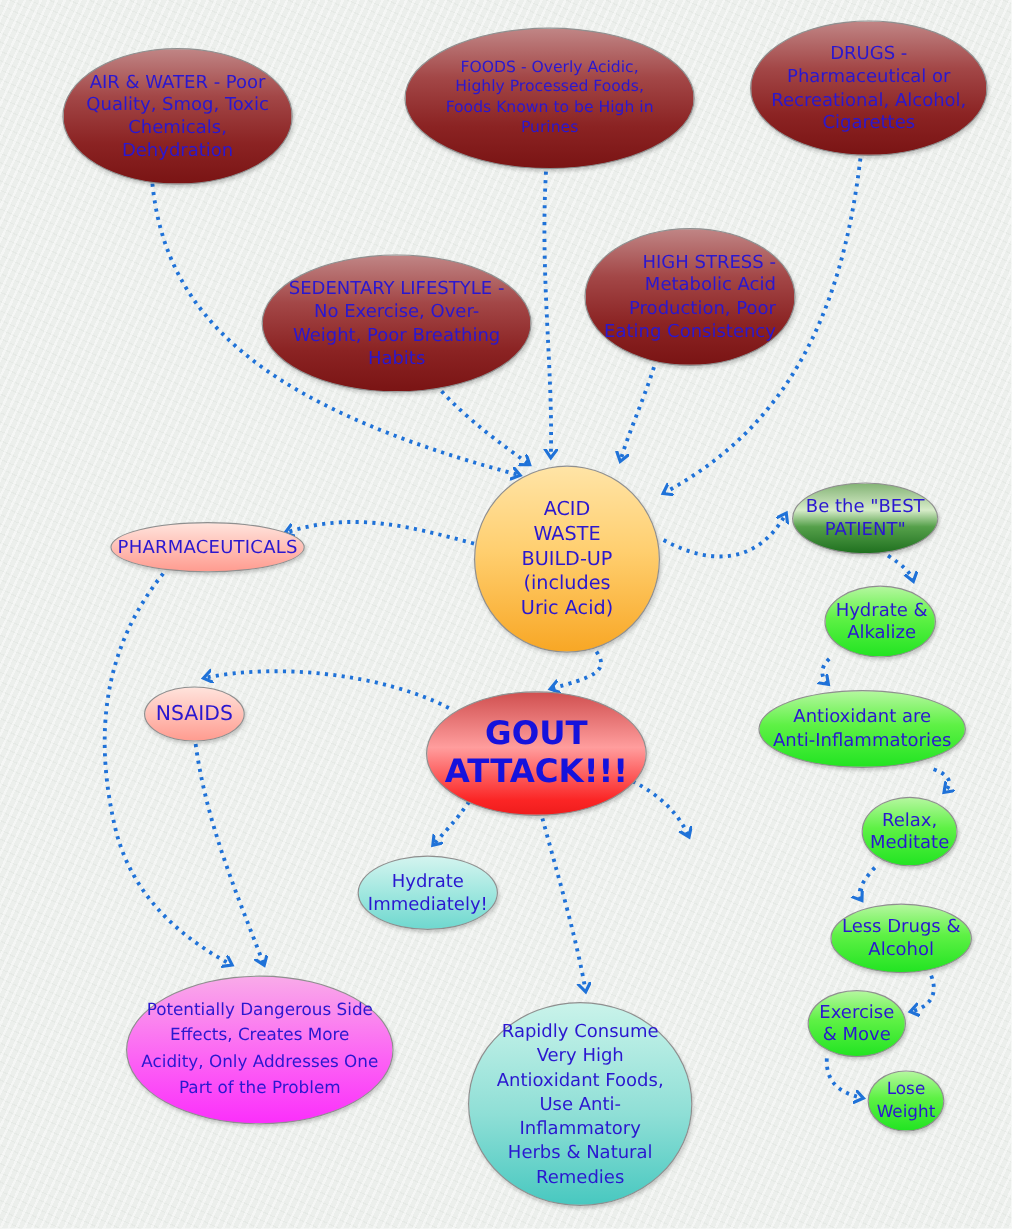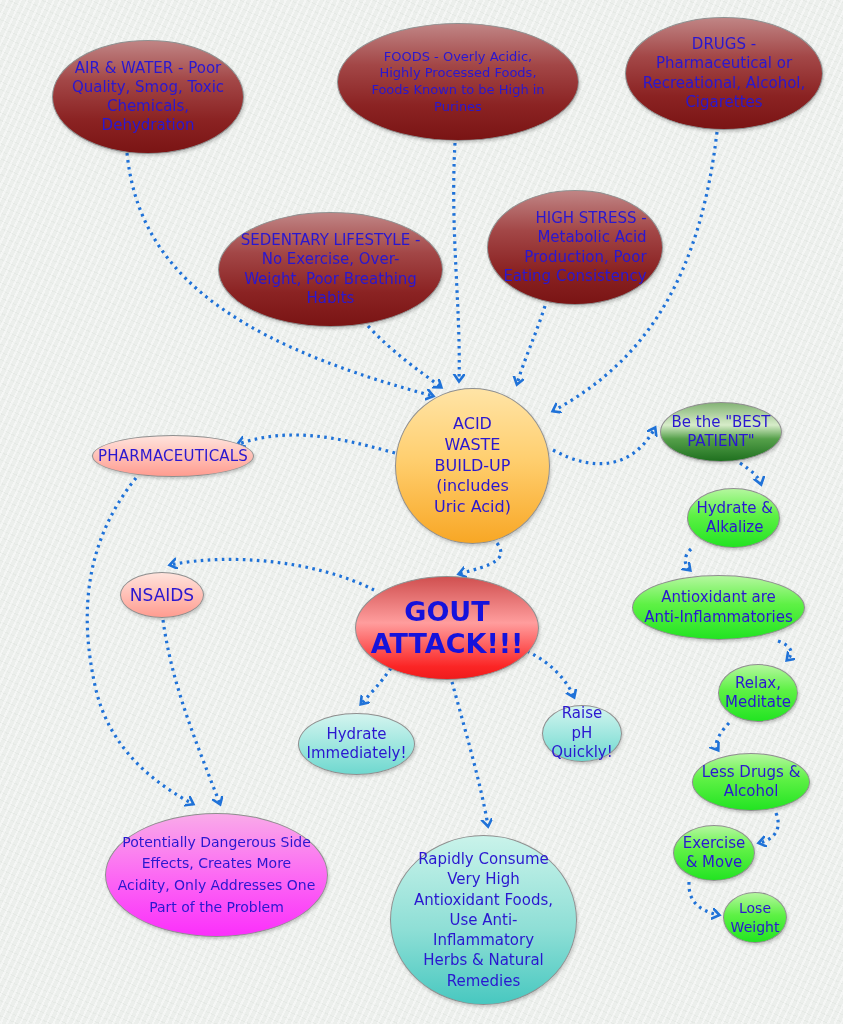--- a/index.html
+++ b/index.html
@@ -164,24 +164,20 @@
 
   <div class="node red n-gout">
     <span>GOUT
 ATTACK!!!</span>
   </div>
 
   <div class="node cyan n-hnow">
     <span>Hydrate
 Immediately!</span>
   </div>
-  <div class="node cyan n-raiseph">
-    <span>Raise pH
-Quickly!</span>
-  </div>
 
   <div class="node magenta n-sidefx">
     <span>Potentially Dangerous Side
 Effects, Creates More
 Acidity, Only Addresses One
 Part of the Problem</span>
   </div>
   <div class="node teal n-rapid">
     <span>Rapidly Consume
 Very High

